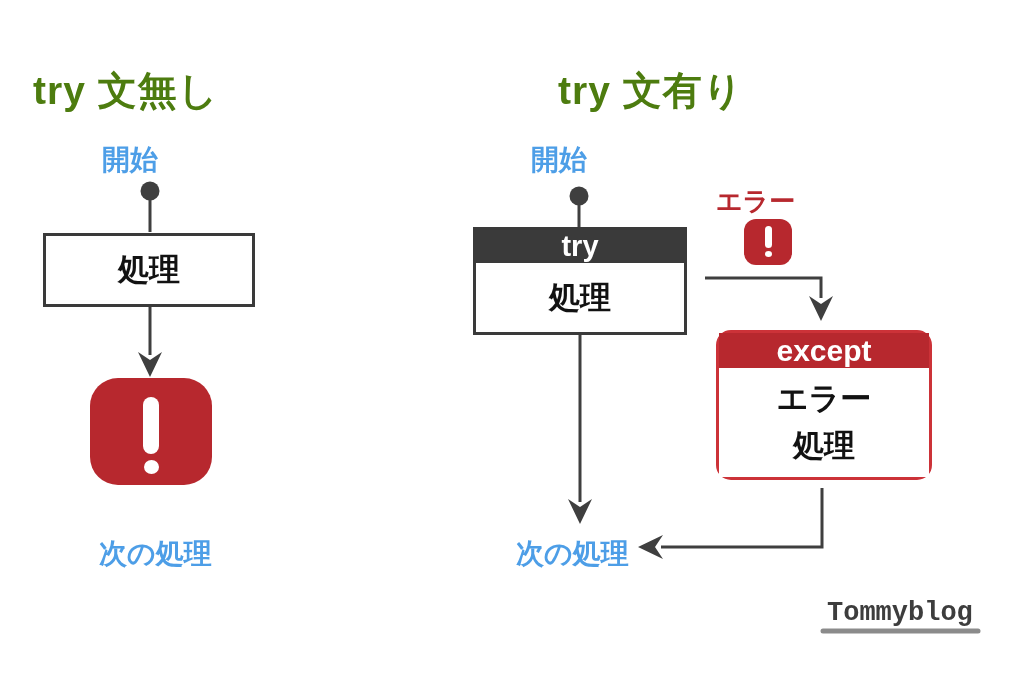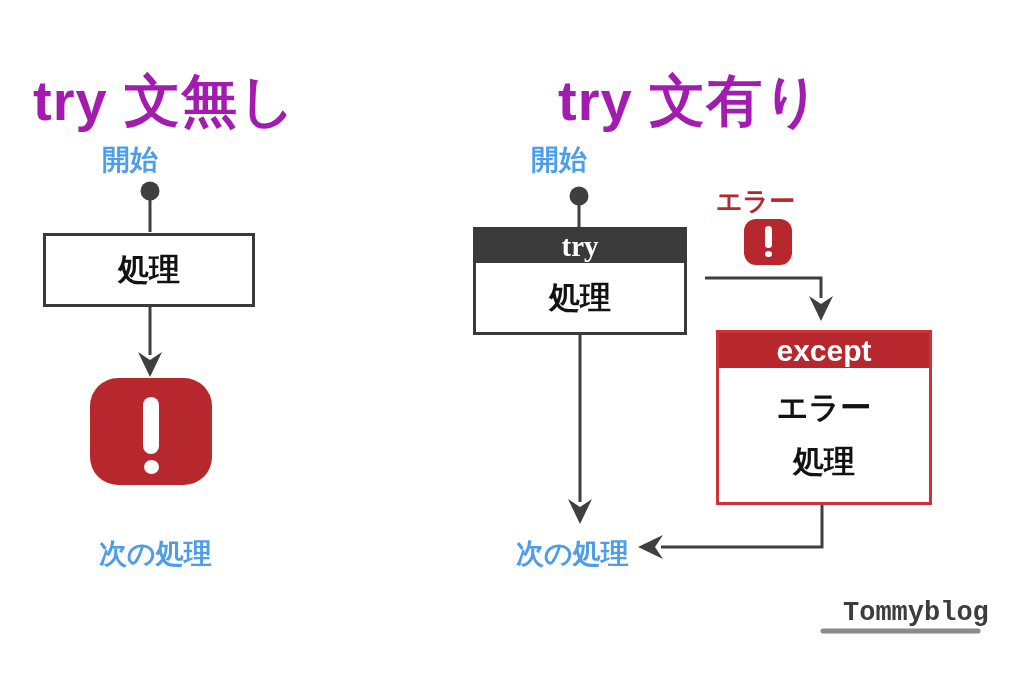--- a/index.html
+++ b/index.html
@@ -7,57 +7,57 @@
     position:relative;width:1024px;height:679px;background:#ffffff;overflow:hidden;
     font-family:"Liberation Sans","DejaVu Sans",sans-serif;
   }
   .abs{position:absolute;}
   .svg-layer{position:absolute;left:0;top:0;width:1024px;height:679px;}
   .connector{stroke:var(--arrow);stroke-width:3;fill:none;}
   .arrowhead{fill:var(--arrow);stroke:none;}
   .startdot{fill:var(--arrow);stroke:none;}
   .underline-stroke{stroke:var(--underline);stroke-width:5;stroke-linecap:round;}
 
-  .title{font-size:56px;font-weight:700;color:#a21caf;letter-spacing:1px;white-space:nowrap;}
+  .title{font-size:39px;font-weight:700;color:#4d7c0f;letter-spacing:1px;white-space:nowrap;}
   .lbl-blue{color:var(--blue);font-weight:700;font-size:28px;white-space:nowrap;}
   .lbl-red{color:var(--red);font-weight:700;font-size:27px;white-space:nowrap;}
   .center{}
 
   .proc-box{
     box-sizing:border-box;border:3px solid var(--dark);background:#fff;
     display:flex;align-items:center;justify-content:center;
     font-size:31px;font-weight:700;color:#121212;
   }
   .split-box{box-sizing:border-box;border:3px solid var(--dark);background:#fff;display:flex;flex-direction:column;}
   .split-box.red-frame{border-color:var(--red_border);}
   .box-head{
     display:flex;align-items:center;justify-content:center;
     color:#fff;font-size:29px;font-weight:700;line-height:1;
   }
-  .box-head.dark{background:var(--dark);height:33px;font-family:Liberation Serif, serif;}
+  .box-head.dark{background:var(--dark);height:33px;}
   .box-head.red{background:var(--red);height:35px;font-size:30px;}
   .box-body{flex:1;display:flex;flex-direction:column;align-items:center;justify-content:center;
     font-size:31px;font-weight:700;color:#121212;background:#fff;}
   .box-body .line{line-height:1.1;}
   .box-body.two{justify-content:space-evenly;padding:2px 0;}
 
   .alert-icon{
     background:var(--red);border-radius:28px;display:flex;flex-direction:column;align-items:center;
   }
   .alert-icon .bar{background:#fff;border-radius:9px;}
   .alert-icon .pt{background:#fff;border-radius:50%;}
   .alert-big .bar{width:16px;height:57px;margin-top:19px;}
   .alert-big .pt{width:15px;height:14px;margin-top:6px;}
   .alert-small{border-radius:12px;}
   .alert-small .bar{width:7px;height:22px;margin-top:7px;border-radius:4px;}
   .alert-small .pt{width:7px;height:6px;margin-top:3px;}
 
   .watermark{
     font-family:"Liberation Mono","DejaVu Sans Mono",monospace;
-    font-size:27px;font-weight:700;color:#3d3d3d;letter-spacing:0px;white-space:nowrap;margin-left:16px;
+    font-size:27px;font-weight:700;color:#3d3d3d;letter-spacing:0px;white-space:nowrap;
   }
 </style>
 </head>
 <body>
 
 <div class="canvas">
 
   <svg class="svg-layer" viewBox="0 0 1024 679">
 
     <circle class="startdot" cx="150" cy="191" r="9.5"></circle>
@@ -104,21 +104,21 @@
     <div class="box-body">処理</div>
   </div>
 
   <div class="abs lbl-red center" style="left:716px;top:184px;width:100px;font-size:26px;">エラー</div>
 
   <div class="abs alert-icon alert-small" style="left:744px;top:219px;width:48px;height:46px;">
     <div class="bar"></div>
     <div class="pt"></div>
   </div>
 
-  <div class="abs split-box red-frame" style="left:716px;top:330px;width:216px;height:175px;">
+  <div class="abs split-box red-frame" style="left:716px;top:330px;width:216px;height:150px;border-radius:15px;">
     <div class="box-head red">except</div>
     <div class="box-body two">
       <div class="line">エラー</div>
       <div class="line">処理</div>
     </div>
   </div>
 
   <div class="abs lbl-blue" style="left:516px;top:535px;">次の処理</div>
 
   <div class="abs watermark" style="left:827px;top:598px;">Tommyblog</div>

